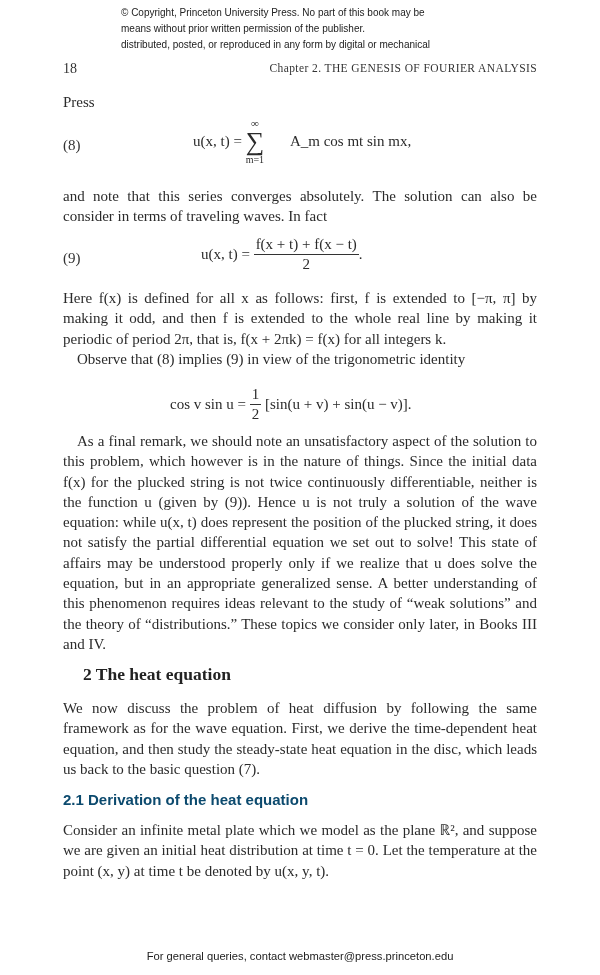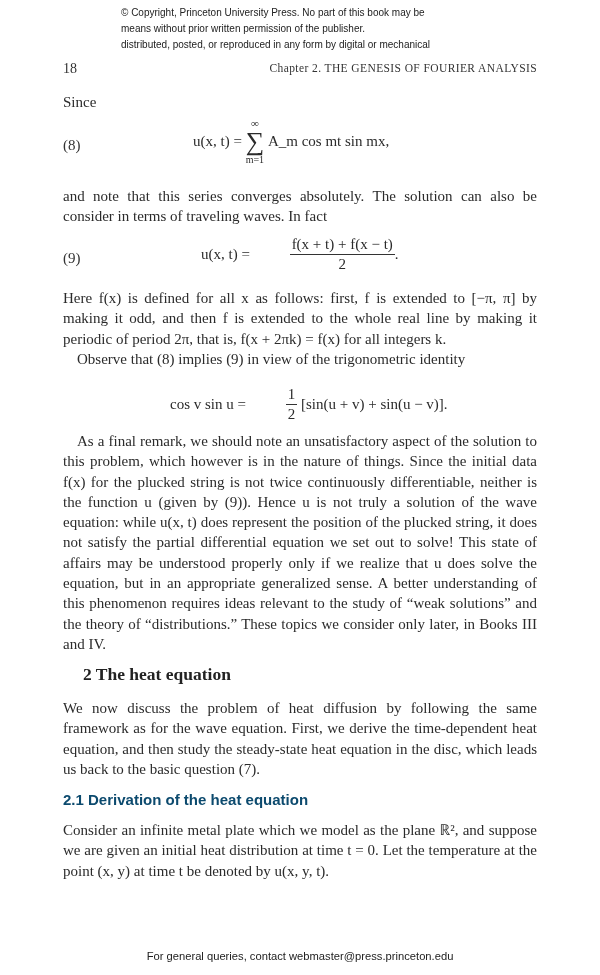--- a/index.html
+++ b/index.html
@@ -6,21 +6,21 @@
   body { width:600px; height:975px; position:relative; overflow:hidden; color:#2a2a2a; }
   .notice { position:absolute; left:121px; top:5px; width:380px; font-family:"Liberation Sans", sans-serif; font-size:10px; line-height:16px; color:#222; }
   .running { position:absolute; left:63px; top:61px; width:474px; font-family:"Liberation Serif", serif; font-size:13px; color:#333; }
   .running .pg { position:absolute; left:0; top:0; font-size:14px; }
   .running .hd { position:absolute; right:0; top:1px; font-size:11.5px; letter-spacing:0.4px; }
   .txt { position:absolute; left:63px; width:474px; font-family:"Liberation Serif", serif; font-size:15px; line-height:20.3px; color:#2b2b2b; text-align:justify; }
   .txt p { margin:0; }
   .indent { text-indent:14px; }
   .eqn { position:absolute; font-family:"Liberation Serif", serif; font-size:15px; color:#2b2b2b; }
   .eqnum { position:absolute; left:63px; font-family:"Liberation Serif", serif; font-size:15px; color:#333; }
-  .frac { display:inline-block; vertical-align:middle; text-align:center;margin-left:36px; }
+  .frac { display:inline-block; vertical-align:middle; text-align:center; }
   .frac .num { display:block; border-bottom:1px solid #333; padding:0 2px 1px; }
   .frac .den { display:block; padding-top:1px; }
   .sum { display:inline-block; vertical-align:middle; text-align:center; line-height:1; }
   .sum .top { display:block; font-size:11px; }
   .sum .sig { display:block; font-size:26px; }
   .sum .bot { display:block; font-size:10px; }
   .h2 { position:absolute; left:63px; font-family:"Liberation Serif", serif; font-weight:bold; font-size:17.5px; color:#222; }
   .h3 { position:absolute; left:63px; font-family:Liberation Sans, sans-serif; font-weight:bold; font-size:15px; color:#0c4a6e; }
   .footer { position:absolute; left:0; width:600px; top:950px; text-align:center; font-family:"Liberation Sans", sans-serif; font-size:11.2px; color:#222; }
 </style>
@@ -31,31 +31,31 @@
   <div>© Copyright, Princeton University Press. No part of this book may be</div>
   <div>means without prior written permission of the publisher.</div>
   <div>distributed, posted, or reproduced in any form by digital or mechanical</div>
 </div>
 
 <div class="running">
   <span class="pg">18</span>
   <span class="hd">Chapter 2. THE GENESIS OF FOURIER ANALYSIS</span>
 </div>
 
-<div class="txt" style="top:92px;">Since</div>
+<div class="txt" style="top:92px;">Press</div>
 
 <div class="eqnum" style="top:137px;">(8)</div>
 <div class="eqn" style="left:193px; top:118px;">
   <span style="vertical-align:middle;">u(x, t) =</span>
   <span class="sum">
     <span class="top">∞</span>
     <span class="sig">∑</span>
     <span class="bot">m=1</span>
   </span>
-  <span style="vertical-align:middle;">A_m cos mt sin mx,</span>
+  <span style="vertical-align:middle;margin-left:22px;">A_m cos mt sin mx,</span>
 </div>
 
 <div class="txt" style="top:186px;">
   <p>and note that this series converges absolutely. The solution can also be consider in terms of traveling waves. In fact</p>
 </div>
 
 <div class="eqnum" style="top:250px;">(9)</div>
 <div class="eqn" style="left:201px; top:236px;">
   <span style="vertical-align:middle;">u(x, t) =</span>
   <span class="frac">

